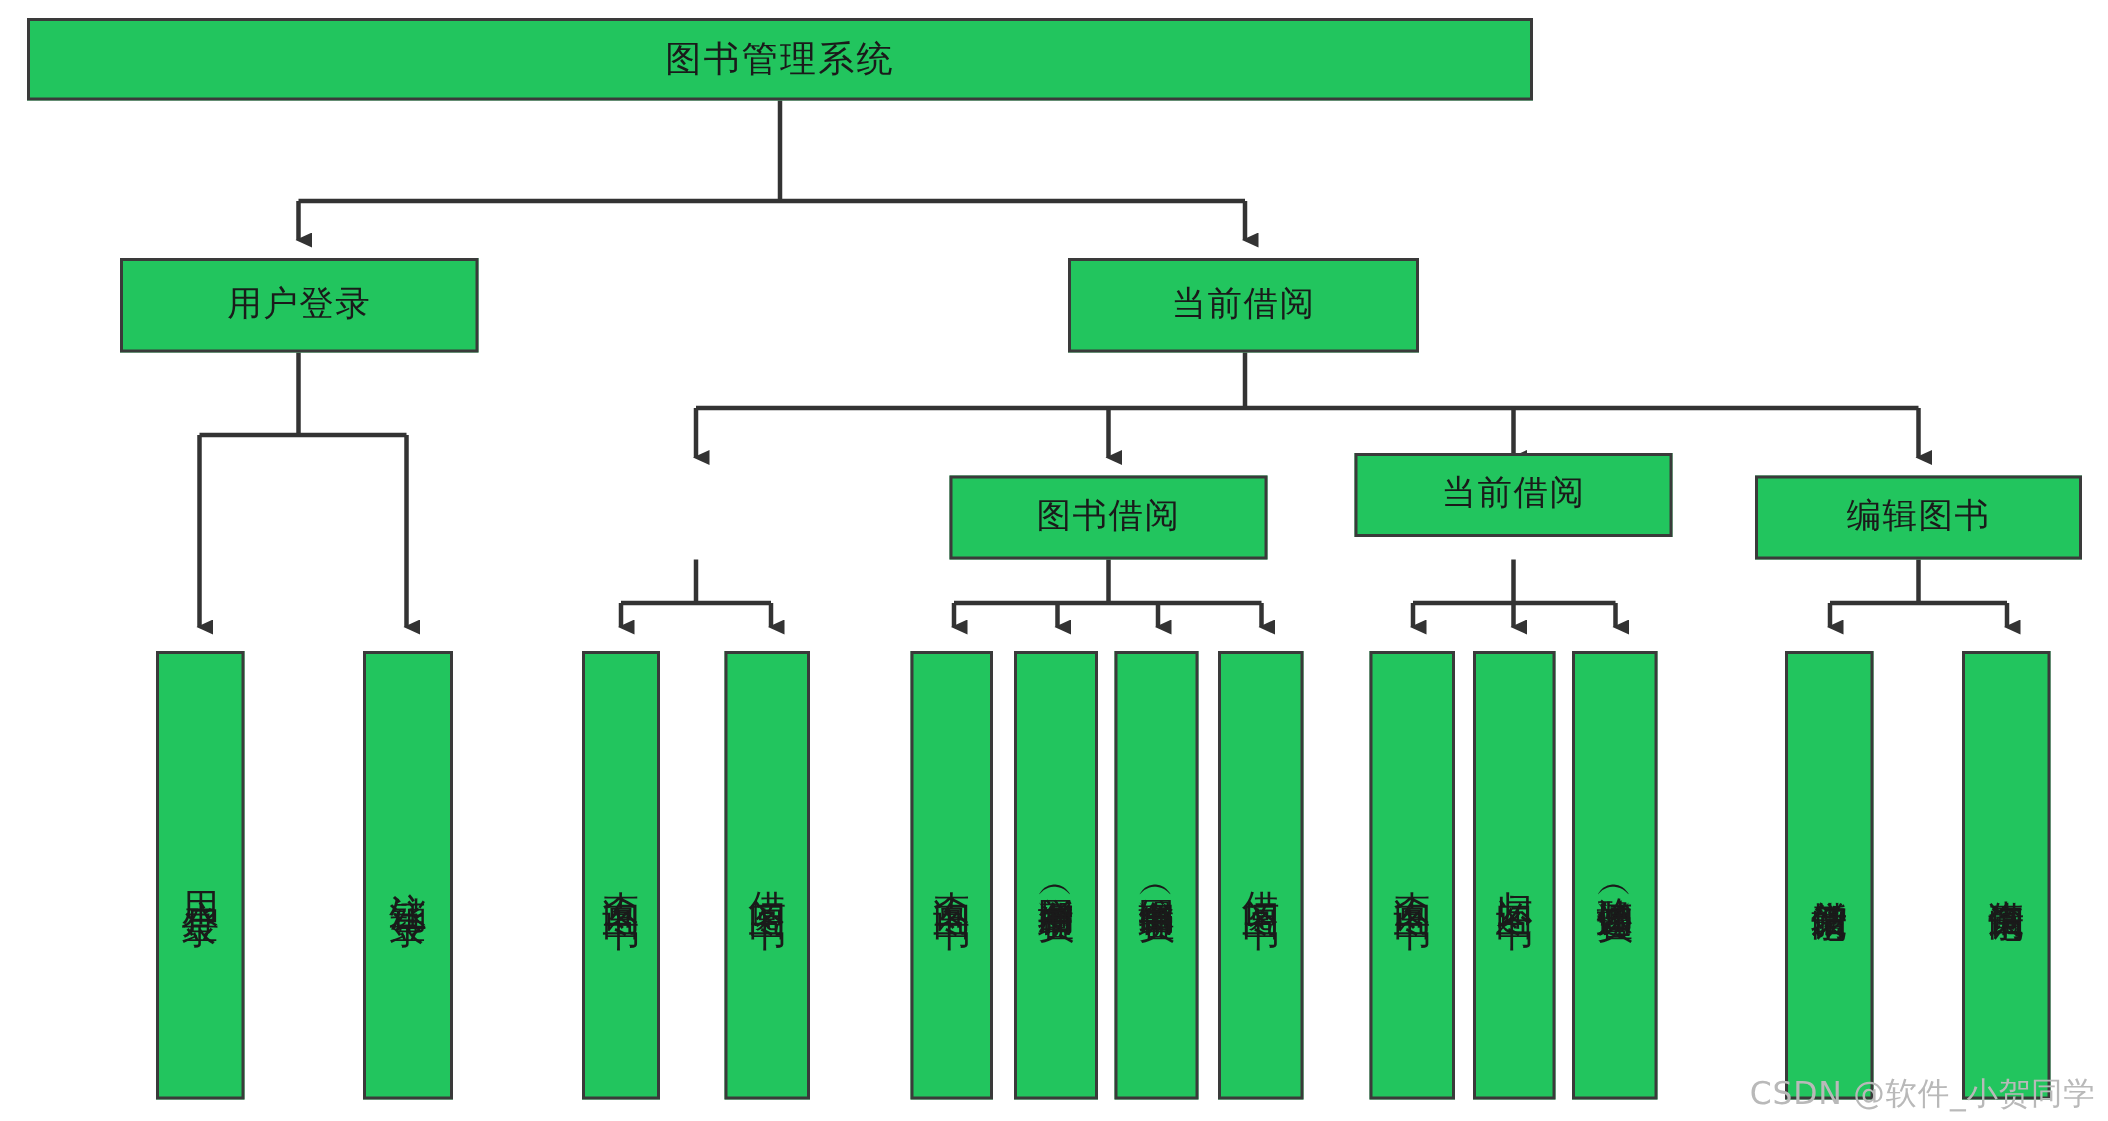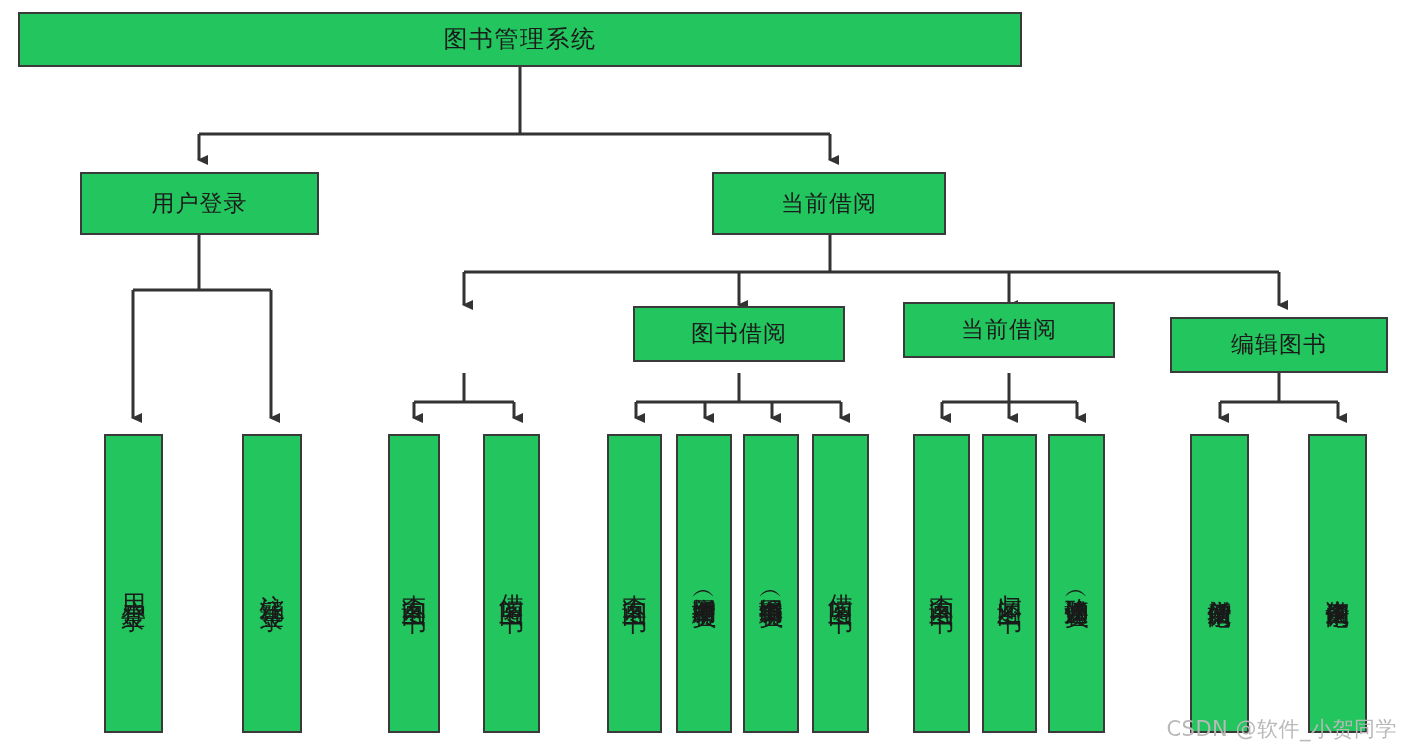--- a/index.html
+++ b/index.html
@@ -138,21 +138,21 @@
     <span class="node-label">图书管理系统</span>
   </div>
 
   <div class="node horiz" style="left:80px; top:172px; width:239px; height:63px;">
     <span class="node-label">用户登录</span>
   </div>
   <div class="node horiz" style="left:712px; top:172px; width:234px; height:63px;">
     <span class="node-label">当前借阅</span>
   </div>
 
-  <div class="node horiz" style="left:633px; top:306px; width:212px; height:56px;">
+  <div class="node horiz" style="left:633px; top:317px; width:212px; height:56px;">
     <span class="node-label">图书借阅</span>
   </div>
   <div class="node horiz" style="left:903px; top:302px; width:212px; height:56px;">
     <span class="node-label">当前借阅</span>
   </div>
   <div class="node horiz" style="left:1170px; top:317px; width:218px; height:56px;">
     <span class="node-label">编辑图书</span>
   </div>
 
   <div class="node vert" style="left:104px; top:434px; width:59px; height:299px;">

